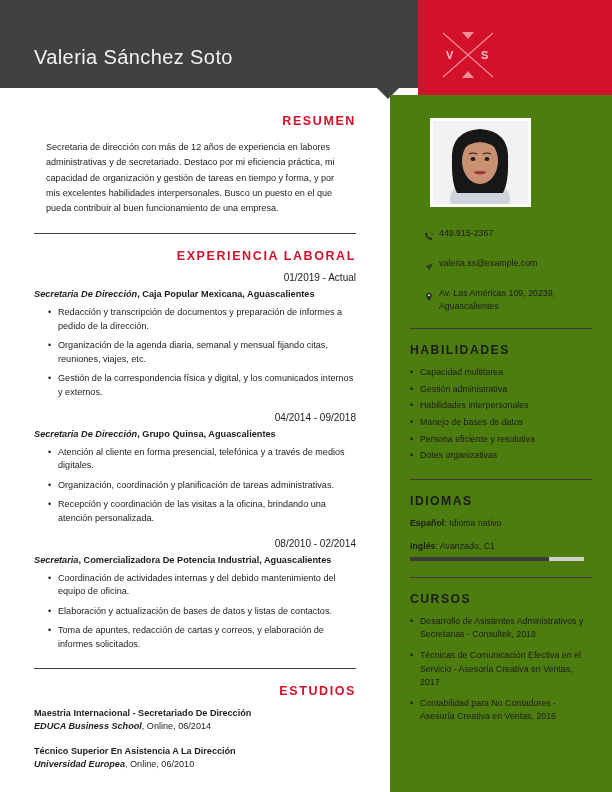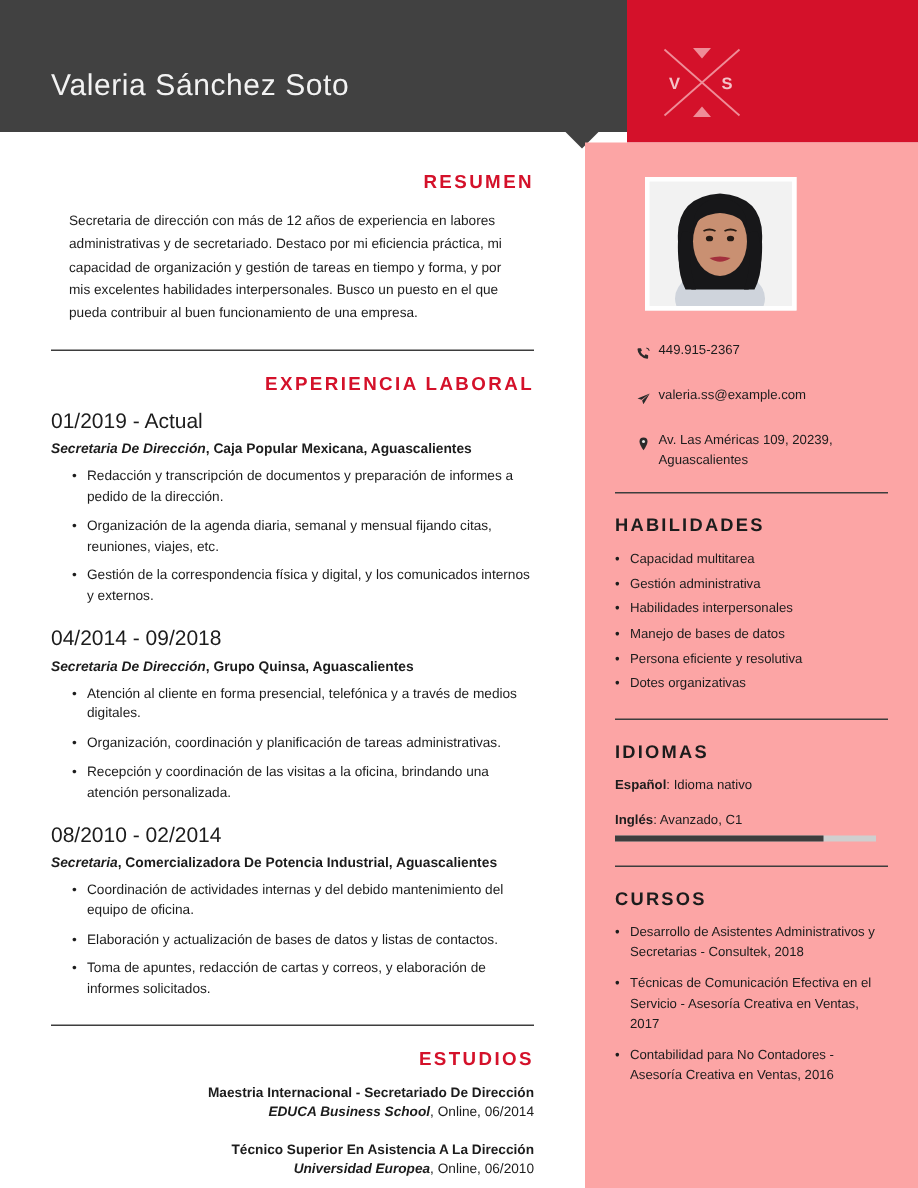--- a/index.html
+++ b/index.html
@@ -74,21 +74,21 @@
     width: 390px;
     padding: 0;
     box-sizing: border-box;
   }
   .sidebar {
     position: absolute;
     left: 390px;
     top: 95px;
     width: 222px;
     height: 697px;
-    background: #fca5a5;
+    background: #4d7c0f;
     box-sizing: border-box;
     padding: 0 20px;
   }
 
   
   .left-inner { padding: 0 34px 0 34px; }
   .sec-title {
     color: #d4112a;
     font-size: 12.5px;
     font-weight: bold;
@@ -102,23 +102,24 @@
     color: #1c1c1c;
     margin: 12px;
   }
   .rule {
     height: 0;
     border-top: 1.6px solid #3d3d3d;
     margin: 17px 0 15px 0;
   }
   .job { margin-bottom: 13px; }
   .job-date {
-    font-size: 14px;
+    font-size: 10px;
     color: #1c1c1c;
     margin-bottom: 5px;
+    text-align: right;
   }
   .job-head {
     font-size: 9.2px;
     margin-bottom: 5px;
     line-height: 13px;
   }
   .job-head .role {
     font-style: italic;
     font-weight: bold;
   }
@@ -134,21 +135,21 @@
     line-height: 13.4px;
     margin-bottom: 6px;
     padding-left: 8px;
   }
   ul.bullets li:before {
     content: "•";
     position: absolute;
     left: -2px;
     top: 0;
   }
-  .edu-item { margin-bottom: 11px; text-align: right; }
+  .edu-item { margin-bottom: 11px; }
   .edu-degree {
     font-size: 9.1px;
     font-weight: bold;
     line-height: 13.5px;
   }
   .edu-school {
     font-size: 9.1px;
     line-height: 13.5px;
   }
   .edu-school .inst {

